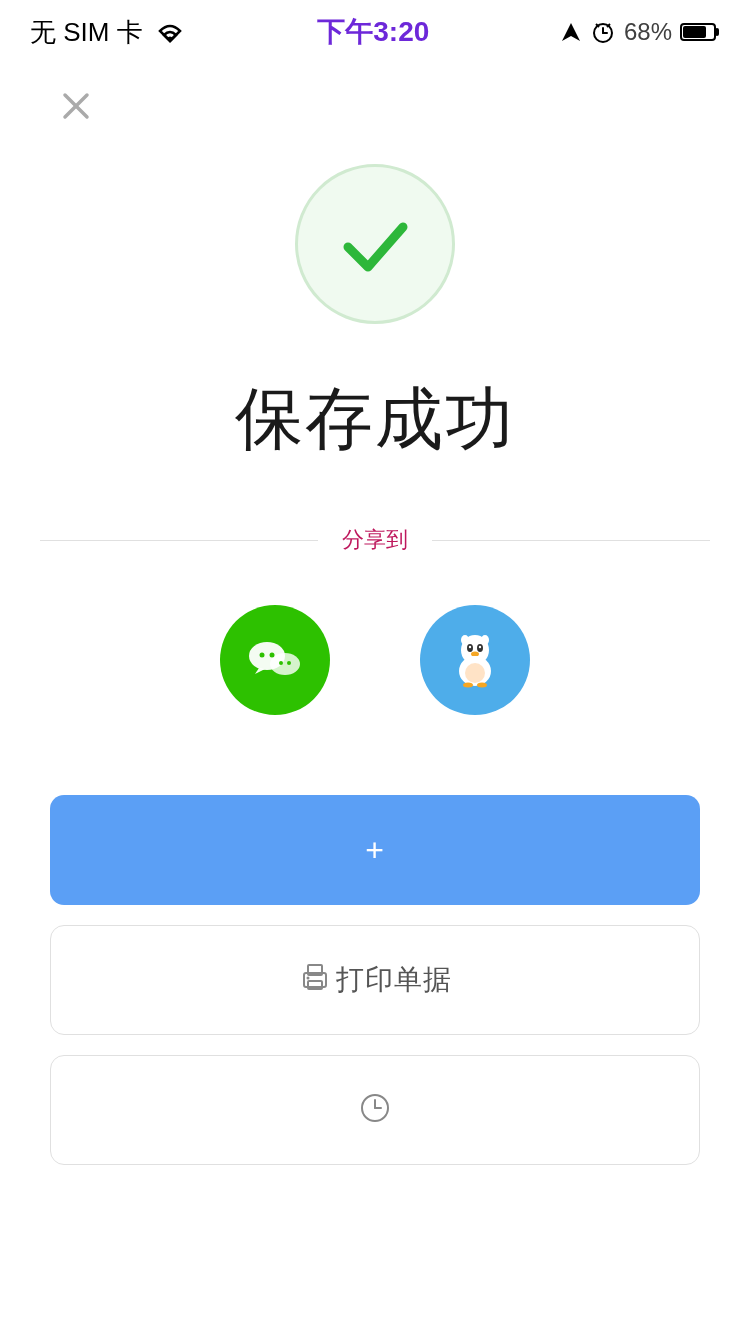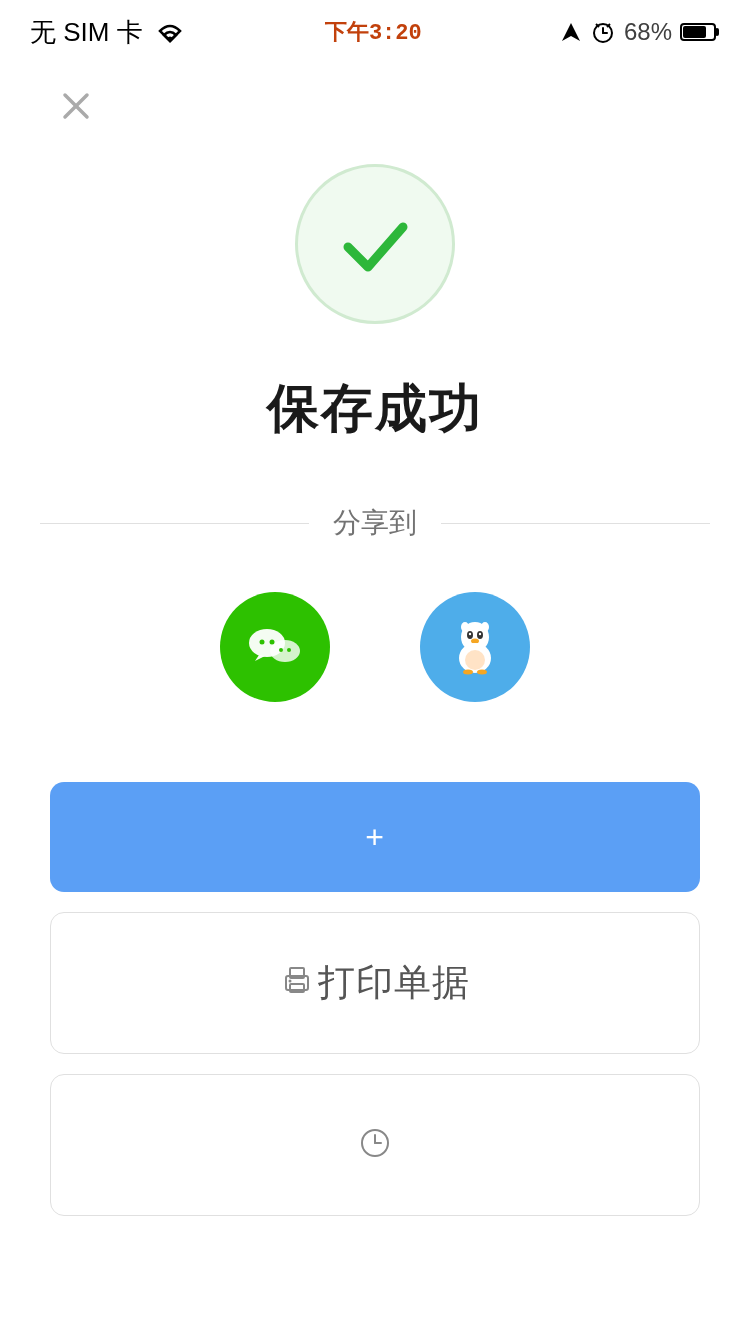--- a/index.html
+++ b/index.html
@@ -25,24 +25,23 @@
     }
     .status-left {
       display: flex;
       align-items: center;
       gap: 10px;
       font-size: 26px;
       color: #000;
       font-weight: 500;
     }
     .status-center {
-      font-size: 22px;
+      font-size: 28px;
       font-weight: 600;
-      color: #c2410c;
-      font-family: Liberation Mono, monospace;
+      color: #6d28d9;
     }
     .status-right {
       display: flex;
       align-items: center;
       gap: 8px;
       font-size: 24px;
       color: #404040;
     }
 
     
@@ -82,22 +81,22 @@
       justify-content: center;
       margin-bottom: 50px;
     }
     .success-circle svg {
       width: 85px;
       height: 85px;
     }
 
     
     .success-title {
-      font-size: 52px;
-      font-weight: 700;
+      font-size: 68px;
+      font-weight: 400;
       color: #1a1a1a;
       margin-bottom: 60px;
       letter-spacing: 2px;
     }
 
     
     .share-section {
       width: 100%;
       position: relative;
       display: flex;
@@ -113,22 +112,22 @@
       justify-content: center;
       margin-bottom: 50px;
       padding: 0 40px;
     }
     .divider-line {
       flex: 1;
       height: 1px;
       background: #e0e0e0;
     }
     .share-label {
-      font-size: 28px;
-      color: #737373;
+      font-size: 22px;
+      color: #be185d;
       padding: 0 24px;
     }
 
     .share-icons {
       display: flex;
       gap: 90px;
       align-items: center;
     }
 
     
@@ -183,30 +182,30 @@
       justify-content: center;
       gap: 16px;
       cursor: pointer;
       font-size: 36px;
       color: #ffffff;
       letter-spacing: 1px;
     }
 
     .btn-secondary {
       width: 100%;
-      height: 142px;
+      height: 110px;
       background: #ffffff;
       border: 1.5px solid #e0e0e0;
       border-radius: 14px;
       display: flex;
       align-items: center;
       justify-content: center;
       gap: 4px;
       cursor: pointer;
-      font-size: 37px;
+      font-size: 28px;
       color: #555;
       letter-spacing: 1px;
     }
 
     .btn-icon {
       font-size: 32px;
       line-height: 1;
     }
   </style>
 </head>

